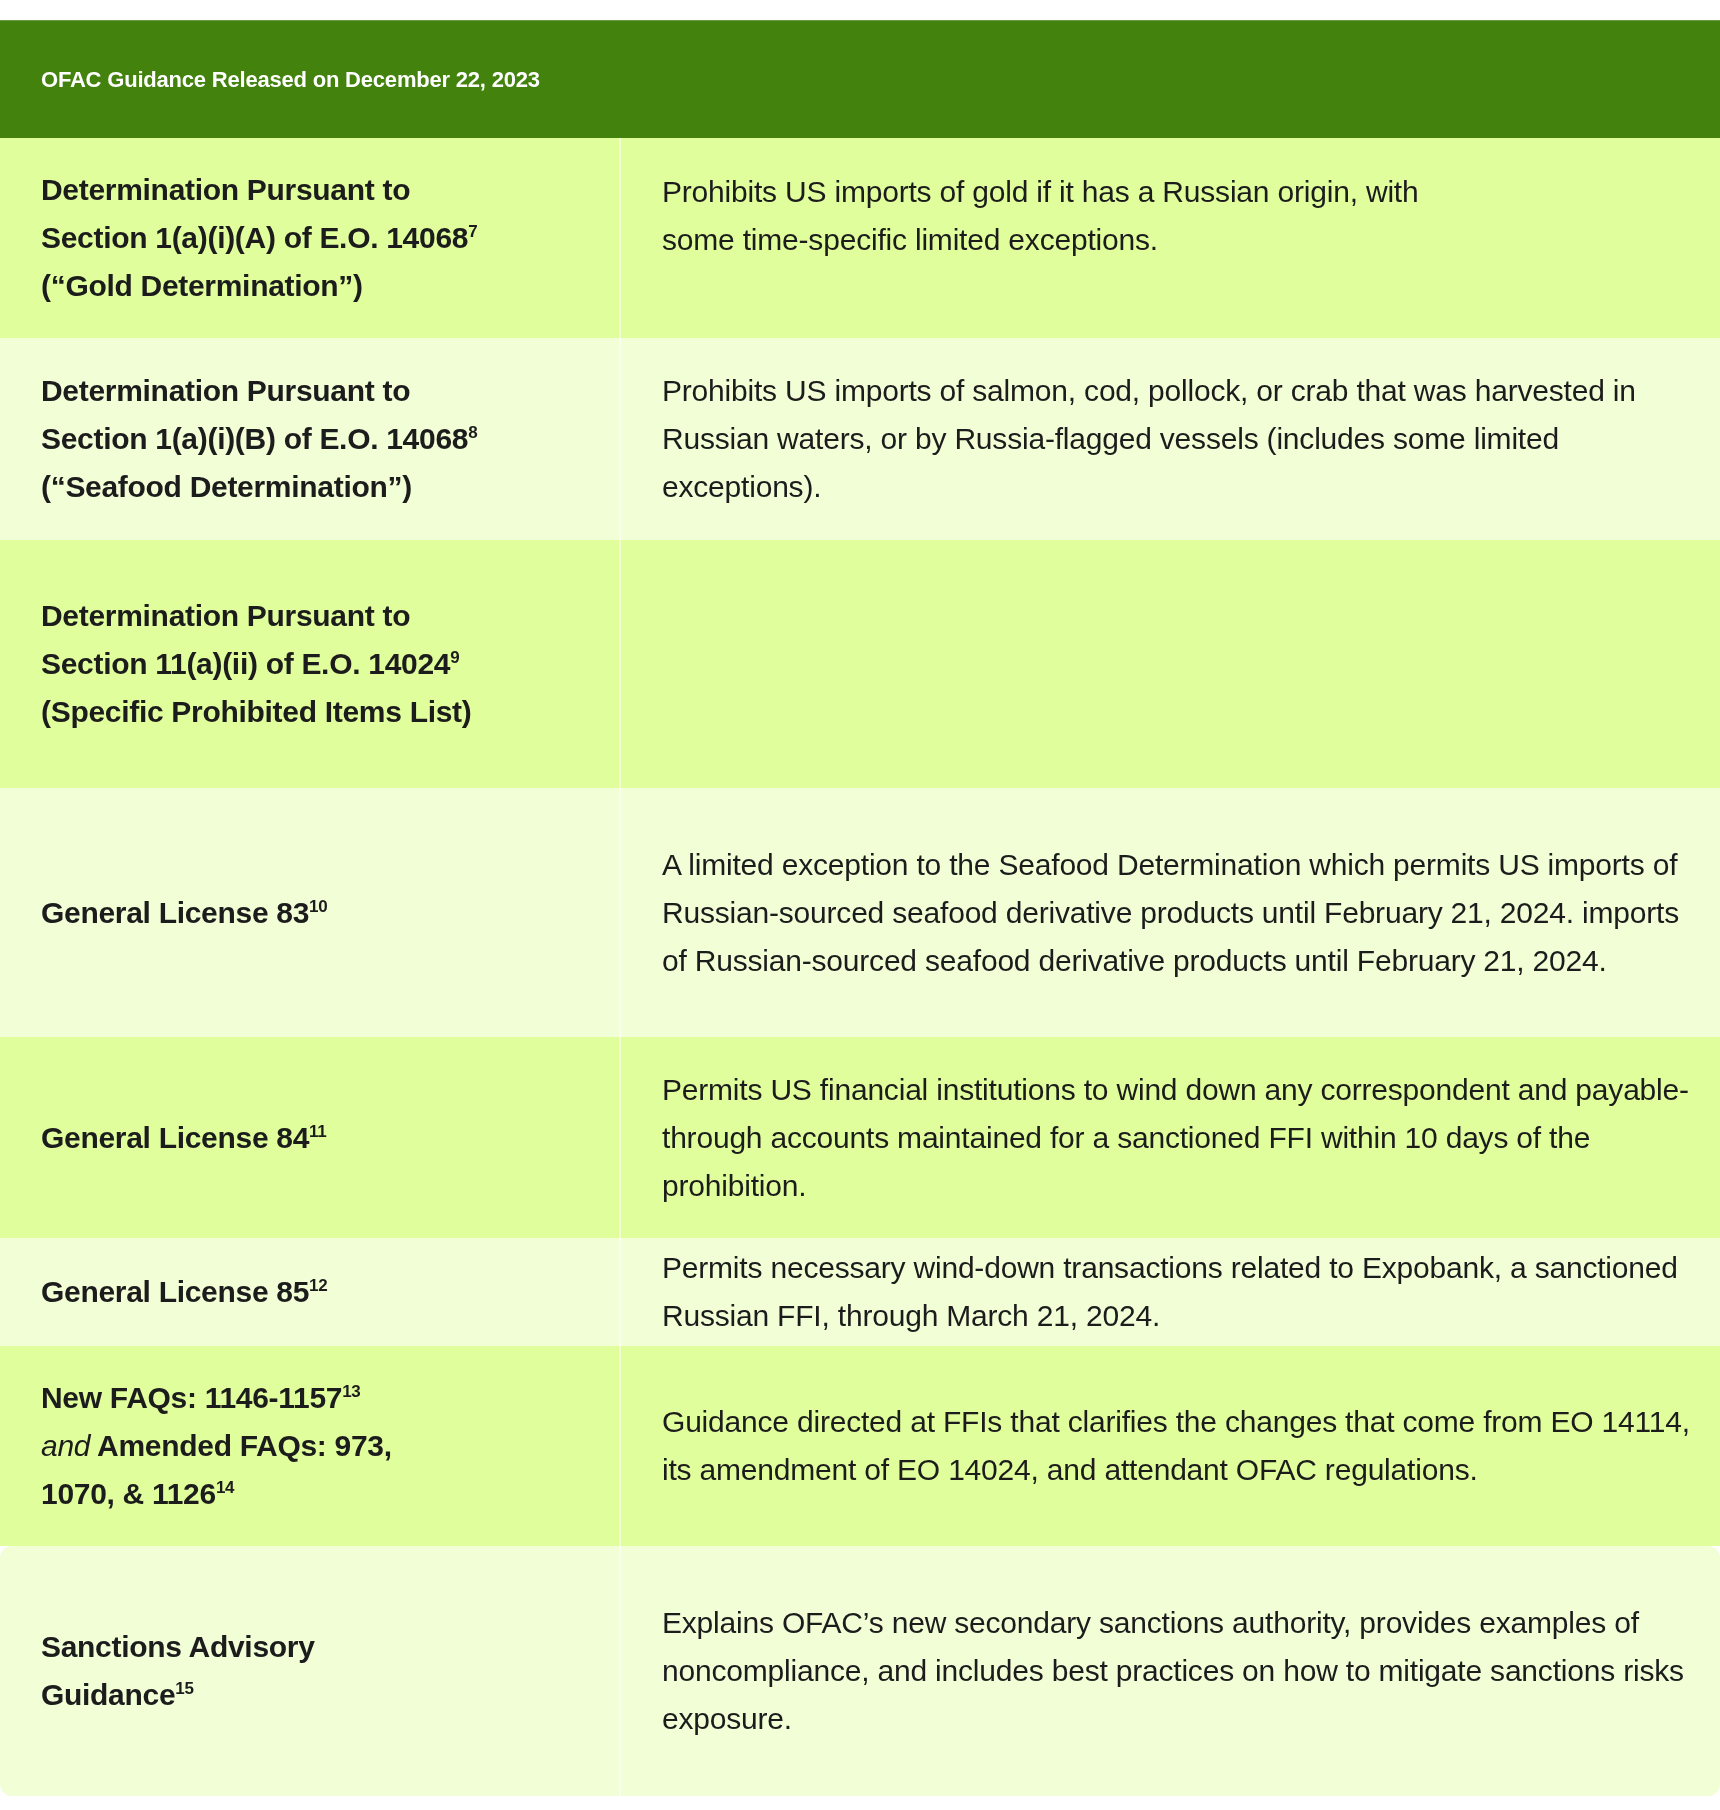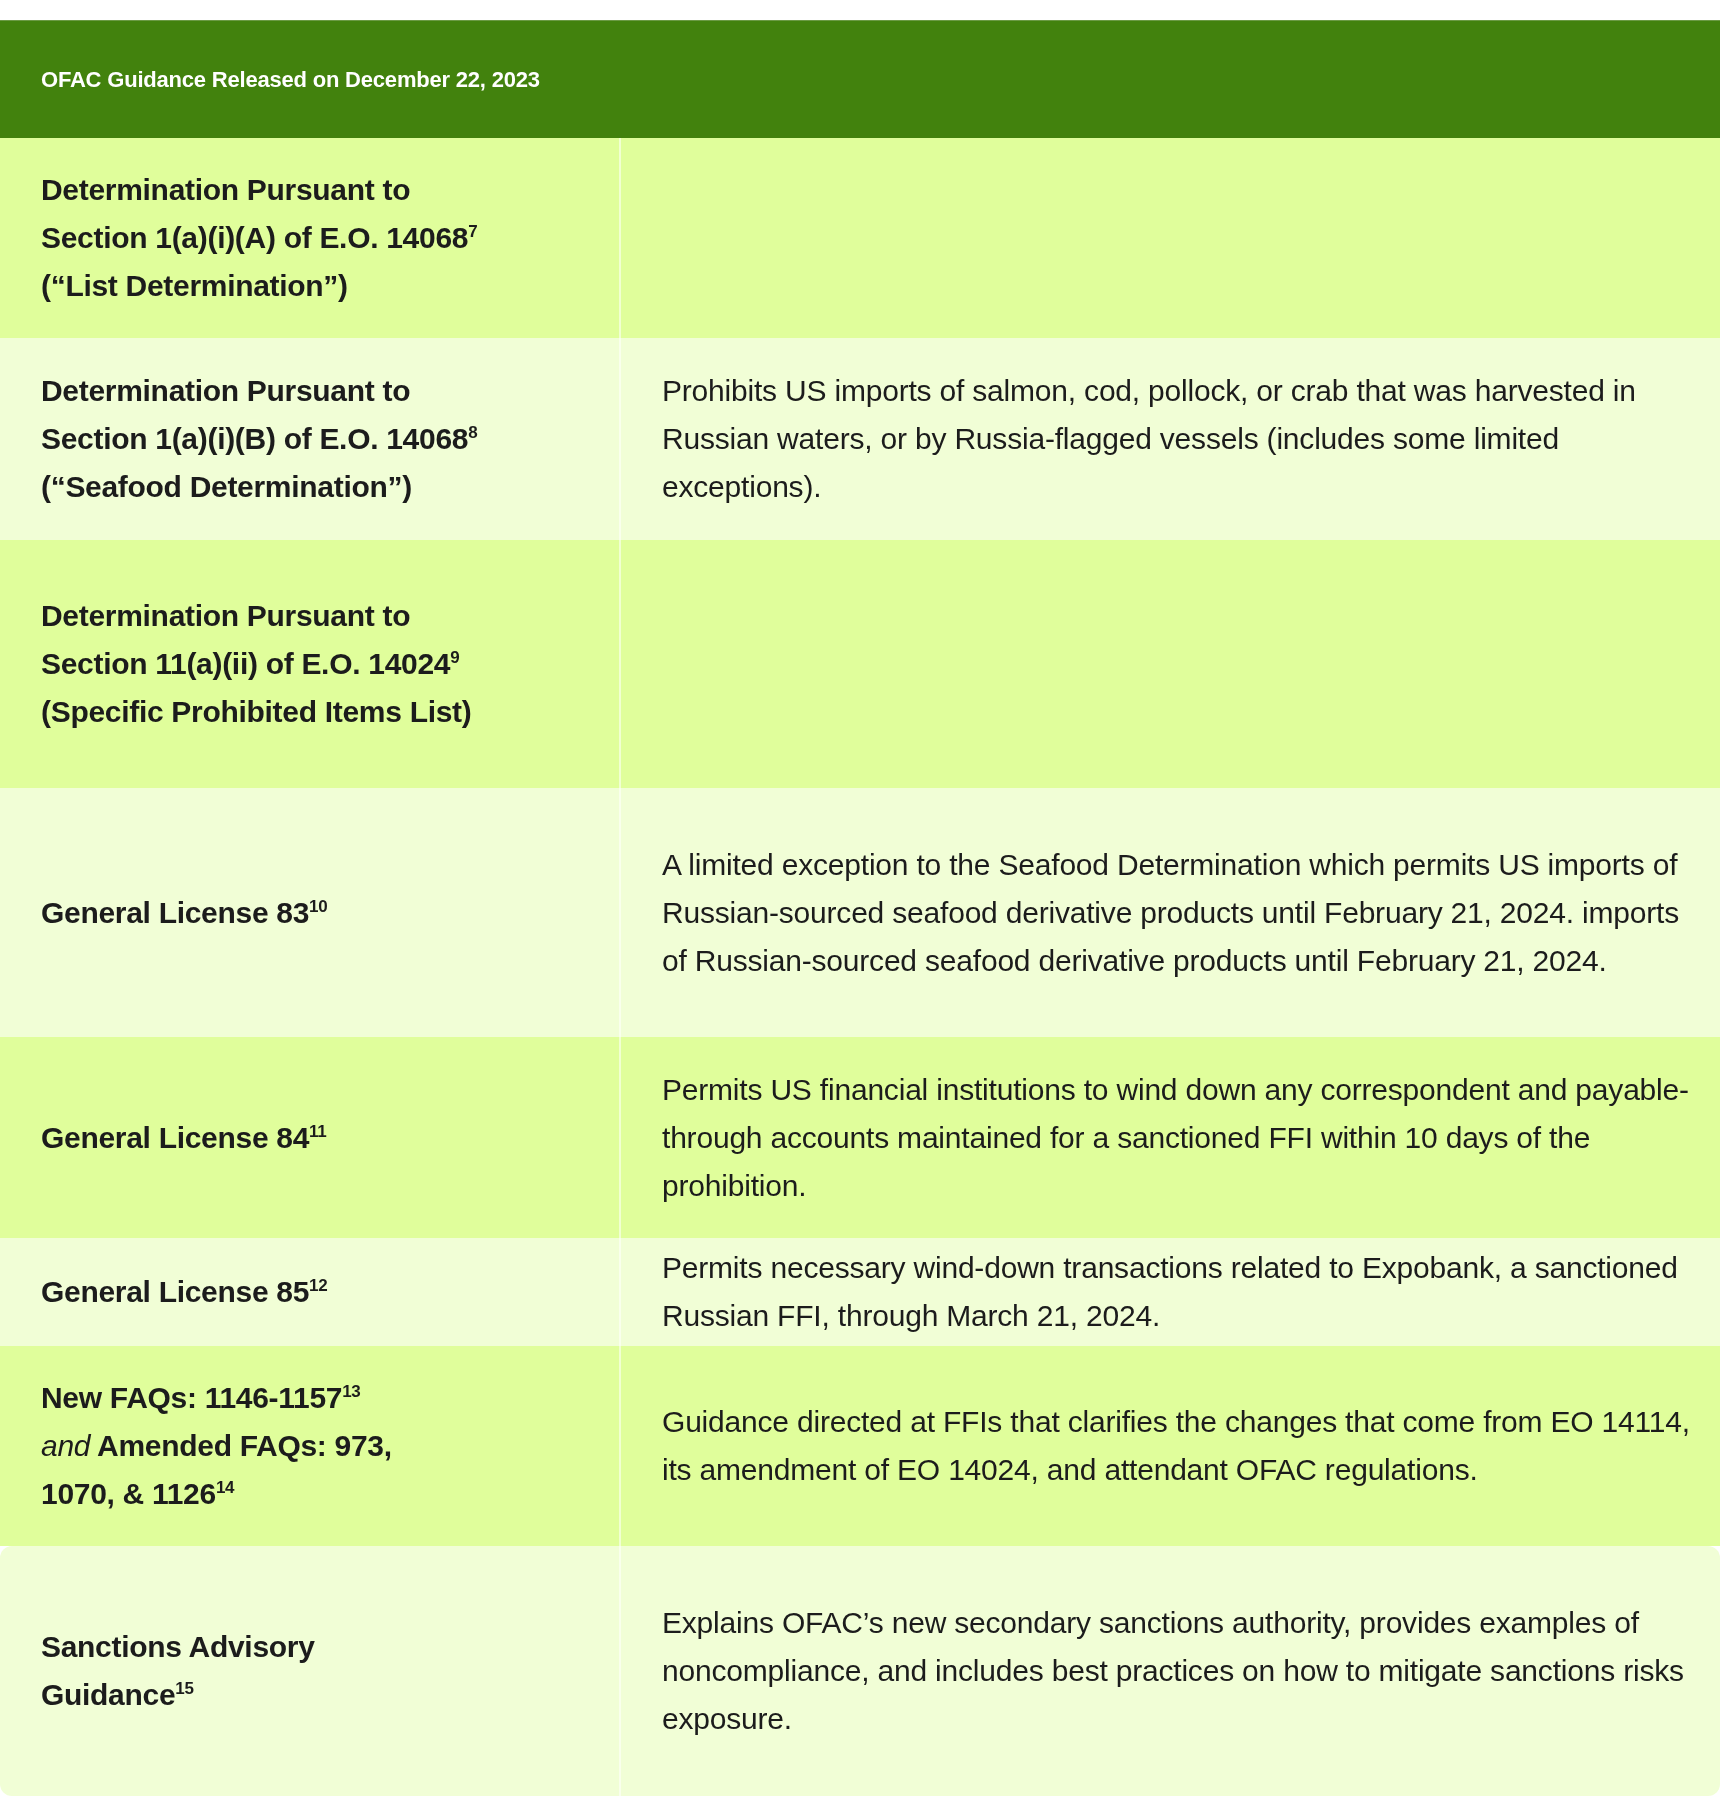--- a/index.html
+++ b/index.html
@@ -80,22 +80,25 @@
 
   <div class="header">
     <span class="header-title">OFAC Guidance Released on December 22, 2023</span>
   </div>
 
   <div class="row dark" style="height:200px;">
     <div class="cell-left">
       <span class="cell-text">
         <span>Determination Pursuant to</span><br>
         <span>Section 1(a)(i)(A) of E.O. 14068</span><sup>7</sup><br>
-        <span>(“List Determination”)</span>
+        <span>(“Gold Determination”)</span>
       </span>
+    </div>
+    <div class="cell-right" style="align-items:flex-start; padding-top:30px; padding-right:280px;">
+      <span class="cell-text">Prohibits US imports of gold if it has a Russian origin, with some time-specific limited exceptions.</span>
     </div>
   </div>
 
   <div class="row light" style="height:202px;">
     <div class="cell-left">
       <span class="cell-text">
         <span>Determination Pursuant to</span><br>
         <span>Section 1(a)(i)(B) of E.O. 14068</span><sup>8</sup><br>
         <span>(“Seafood Determination”)</span>
       </span>

